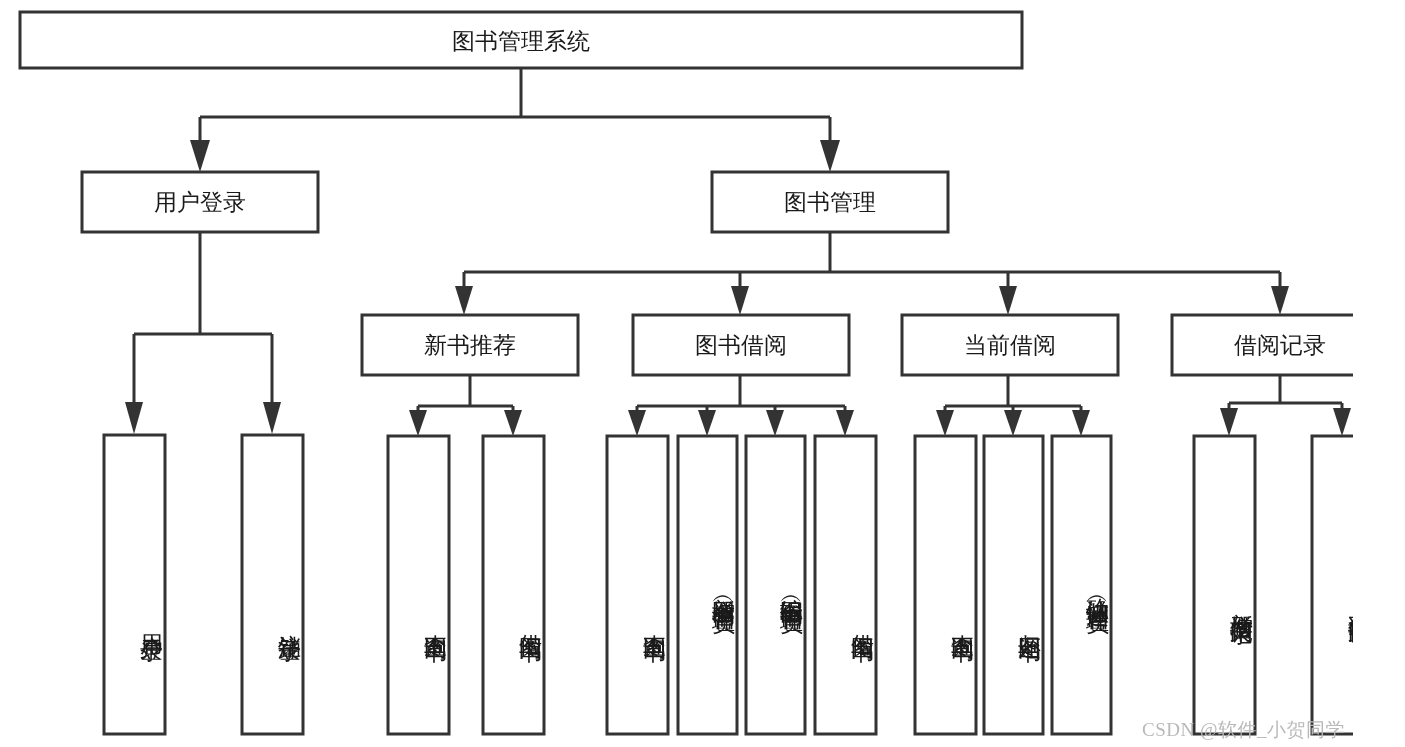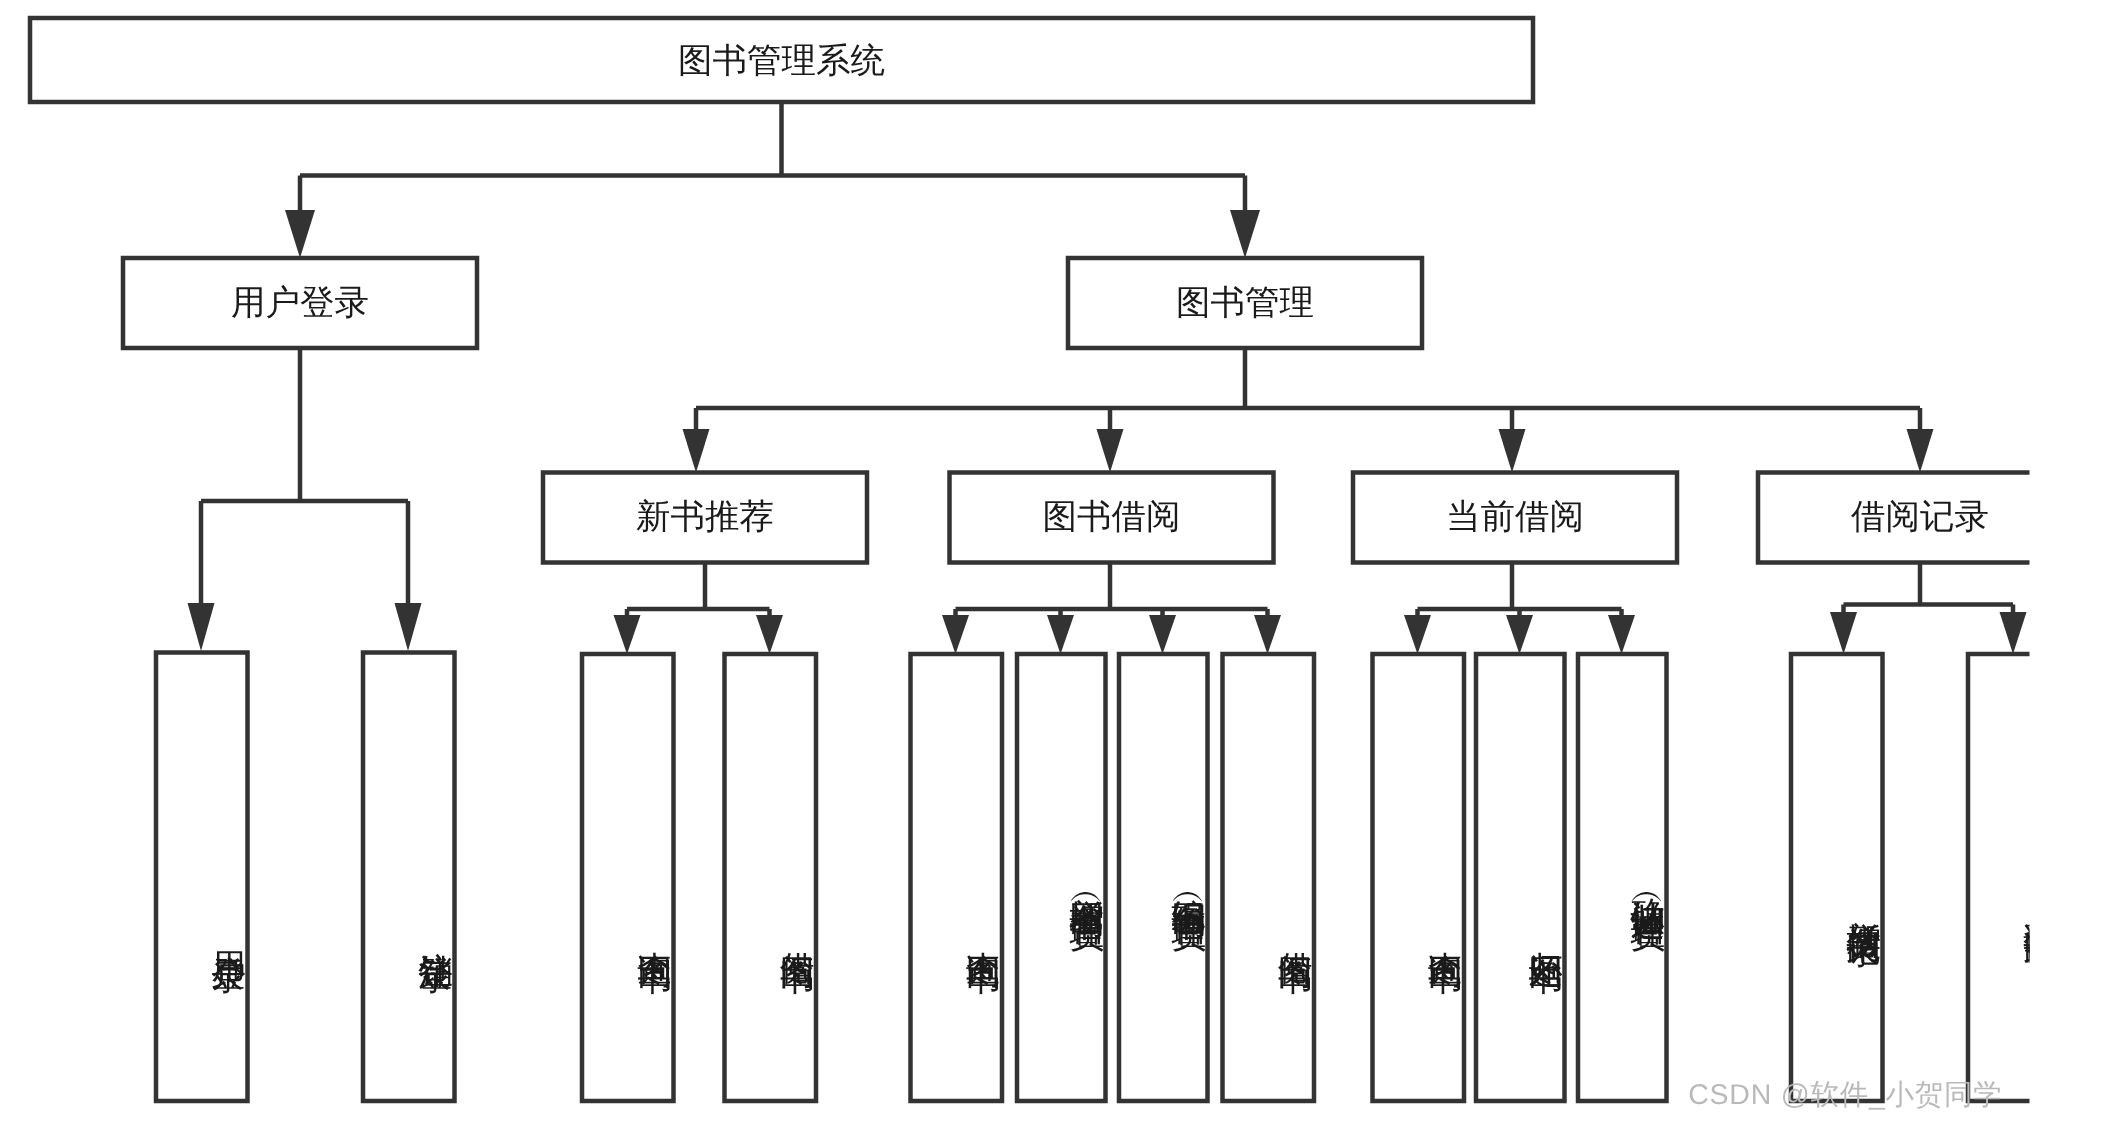--- a/index.html
+++ b/index.html
@@ -55,23 +55,23 @@
     color: #1a1a1a;
     letter-spacing: 2px;
     display: flex;
     align-items: flex-start;
     justify-content: center;
     pointer-events: none;
     user-select: none;
   }
   .watermark {
     position: absolute;
-    right: 18px;
+    right: 8px;
     bottom: 4px;
-    font-family: Liberation Sans, sans-serif;
+    font-family: Liberation Serif, serif;
     font-size: 19px;
     color: #b9b9b9;
     white-space: nowrap;
     letter-spacing: 0.5px;
   }
 </style>
 </head>
 <body>
 
 <div id="stage">

